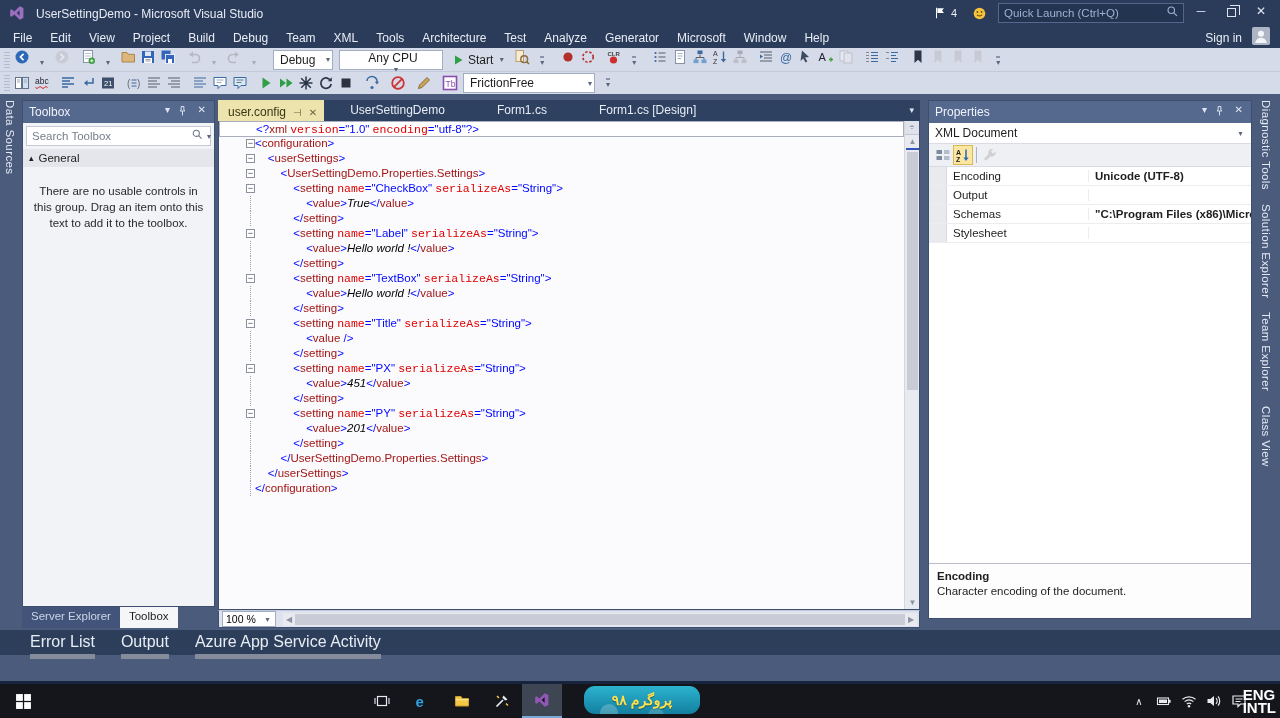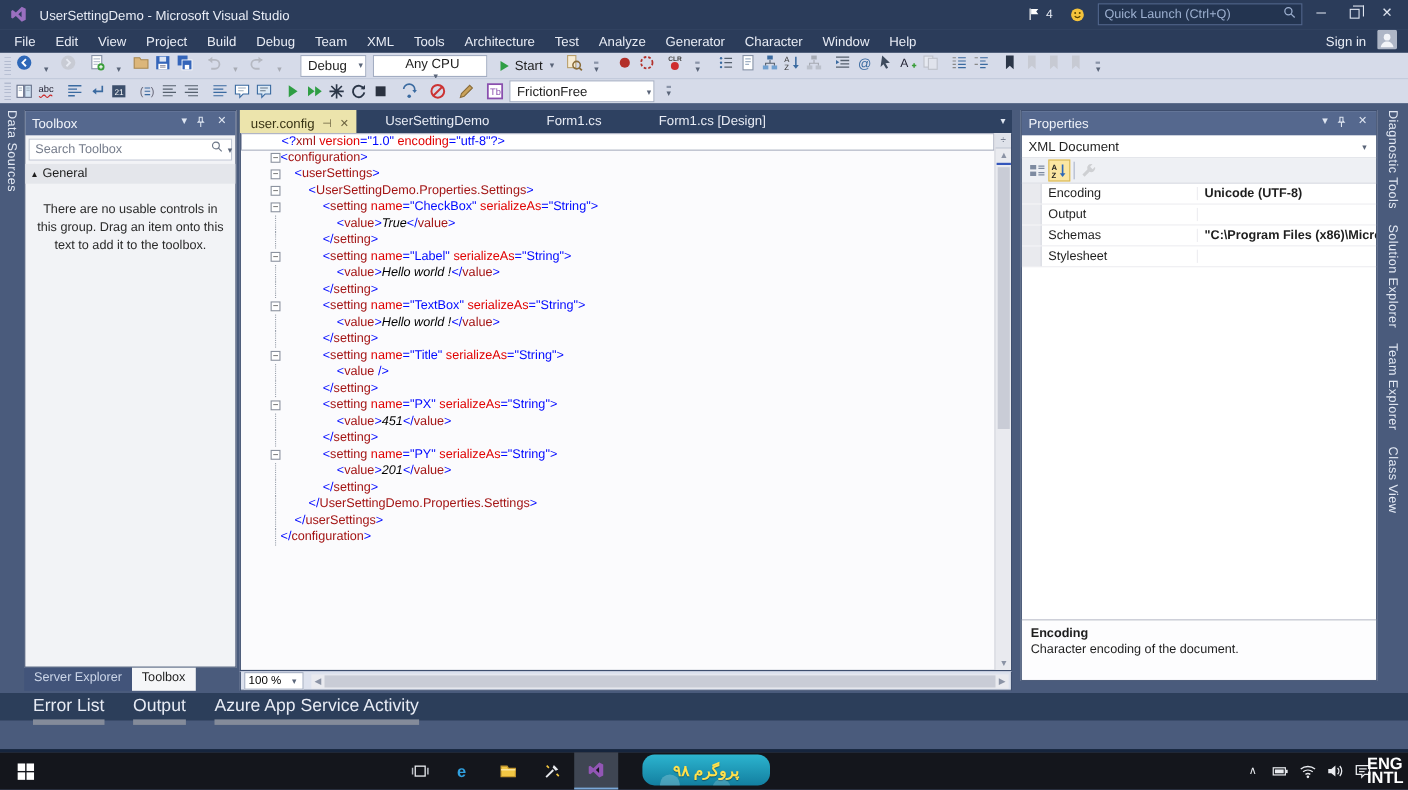--- a/index.html
+++ b/index.html
@@ -70,21 +70,21 @@
   .etab.on{background:#ece4ac;color:#3a3516;padding:3px 7px 0 10px;display:flex;gap:7px;align-items:center;}
   .etab .ti{font-size:10px;color:#6b6340;}
   .etabs-caret{position:absolute;right:6px;top:5px;color:#dfe6f2;font-size:9px;}
   .codearea{position:relative;height:489px;background:#fbfbfd;border:1px solid #3e4e6e;border-top:0;overflow:hidden;}
   .code{position:absolute;left:0;top:0;right:15px;font-family:"DejaVu Sans Mono",monospace;font-size:11.5px;line-height:15px;white-space:pre;}
   .cl{display:flex;height:15px;}
   .cl.cur{background:#fff;border:1px solid #a9aebf;height:16px;margin-bottom:-1px;}
   .g{width:36px;flex:0 0 36px;position:relative;}
   .fold{position:absolute;left:27px;top:3px;width:9px;height:9px;border:1px solid #8b929f;background:#fff;color:#444;font-size:9px;line-height:7px;text-align:center;}
   .gl{position:absolute;left:31px;top:0;height:15px;border-left:1px dotted #9aa1ac;}
-  .tk-d{color:#0008ff;} .tk-n{color:#a31515;} .tk-a{color:#e00000;} .tk-v{color:#0008ff;} .tk-x{color:#000;font-style:italic;}
+  .tk-d{color:#0008ff;} .tk-n{color:#a31515;} .tk-a{color:#e00000;font-family:Liberation Mono, monospace;} .tk-v{color:#0008ff;} .tk-x{color:#000;font-style:italic;}
   .vscroll{position:absolute;right:0;top:0;width:15px;height:489px;background:#e9eaef;border-left:1px solid #d4d6de;}
   .vs-split{height:14px;background:#dfe2ea;border-bottom:1px solid #c4c8d4;text-align:center;color:#5a6579;font-size:9px;line-height:13px;}
   .vs-up,.vs-dn{position:absolute;left:0;width:15px;height:14px;color:#8b93a5;font-size:8px;text-align:center;line-height:14px;}
   .vs-up{top:14px;} .vs-dn{bottom:0;}
   .vs-mark{position:absolute;left:1px;top:27px;width:13px;height:2px;background:#3355bb;}
   .vs-thumb{position:absolute;left:2px;top:31px;width:11px;height:238px;background:#c9ccd6;}
   .ebottom{height:18px;background:#dde2ee;display:flex;align-items:flex-end;position:relative;border:1px solid #3e4e6e;border-top:1px solid #c3cadc;}
   .zoombox{width:54px;height:16px;background:#fff;border:1px solid #a3adc2;margin-left:3px;display:flex;align-items:center;justify-content:space-between;padding:0 3px;font-size:10.5px;}
   .hscroll{position:absolute;left:64px;right:2px;top:2px;height:13px;background:#e9eaef;}
   .hs-thumb{position:absolute;left:12px;right:12px;top:1px;height:11px;background:#c9ccd6;}
@@ -172,21 +172,21 @@
         <span>Project</span>
         <span>Build</span>
         <span>Debug</span>
         <span>Team</span>
         <span>XML</span>
         <span>Tools</span>
         <span>Architecture</span>
         <span>Test</span>
         <span>Analyze</span>
         <span>Generator</span>
-        <span>Character</span>
+        <span>Microsoft</span>
         <span>Window</span>
         <span>Help</span>
       </div>
     <div class="menu-right">
       <span class="signin">Sign in</span>
       <span><svg width="18" height="18" viewBox="0 0 16 16">
             <rect width="16" height="16" rx="1.5" fill="#aeb6c6"></rect>
             <circle cx="8" cy="6" r="2.7" fill="#f2f4f8"></circle>
             <path d="M2.8 14.2c.6-3 2.8-4.6 5.2-4.6s4.6 1.6 5.2 4.6z" fill="#f2f4f8"></path>
           </svg></span>

